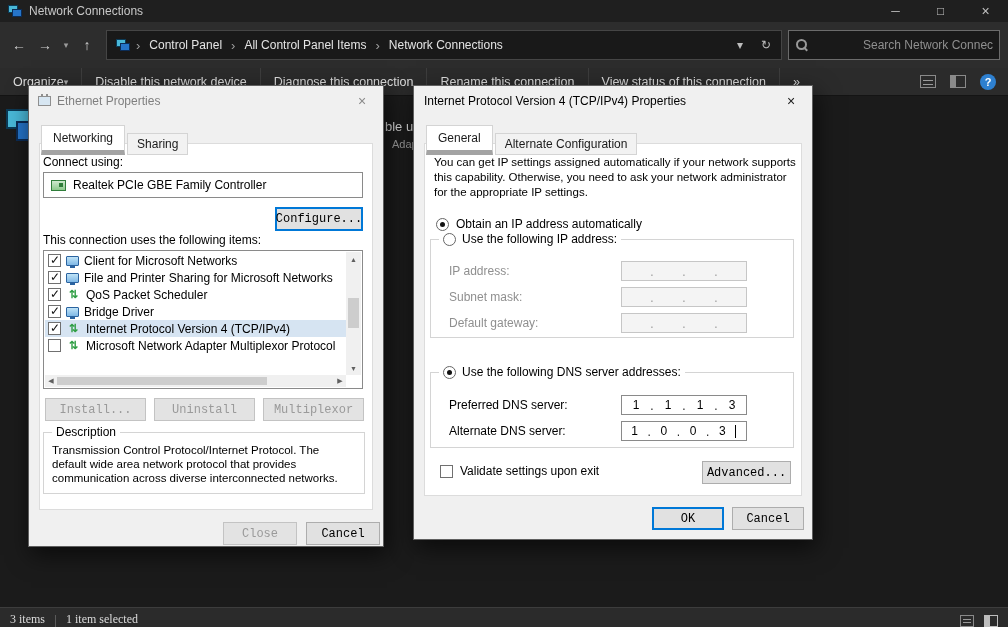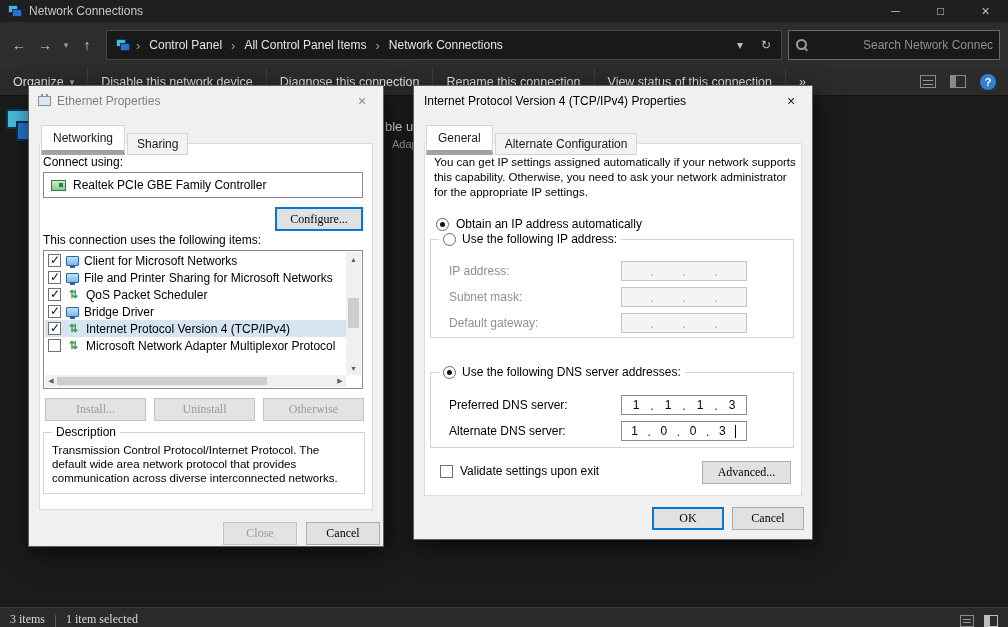--- a/index.html
+++ b/index.html
@@ -31,21 +31,21 @@
   .searchbox { width:212px; height:30px; background:#191919; border:1px solid #6b6b6b; display:flex; align-items:center; padding:0 6px; flex:0 0 auto;gap:48px; }
   .ic-search { position:relative; width:14px; height:14px; margin-right:6px; flex:0 0 auto; }
   .ic-search::before { content:""; position:absolute; top:1px; left:1px; width:7px; height:7px; border:2px solid #9a9a9a; border-radius:50%; }
   .ic-search::after { content:""; position:absolute; width:5px; height:2px; background:#9a9a9a; transform:rotate(45deg); right:1px; bottom:2px; }
   .search-input { background:transparent; border:none; outline:none; color:#bdbdbd; font-size:12px; width:100%; font-family:"Liberation Sans", sans-serif; }
   .search-input::placeholder { color:#8f8f8f; }
 
   
   .toolbar { position:absolute; top:68px; left:0; right:0; height:28px; background:#2b2b2b; border-bottom:1px solid #141414; display:flex; align-items:center; color:#dedede; font-size:12.5px; }
   .tool-cmds { display:flex; height:100%; }
-  .tool-item { padding:0 13px; height:100%; display:flex; align-items:center; gap:6px; border-right:1px solid #3d3d3d; white-space:nowrap; }
+  .tool-item { padding:0 13px; height:100%; display:flex; align-items:center; border-right:1px solid #3d3d3d; white-space:nowrap; }
   .tool-item.no-sep { border-right:none; }
   .tool-item .dd { font-size:9px; color:#b0b0b0; }
   .tool-right { margin-left:auto; display:flex; align-items:center; gap:14px; padding-right:12px; height:100%; }
   .ic-viewlist { width:16px; height:13px; border:1px solid #8a8a8a; background:repeating-linear-gradient(#9a9a9a 0 1px, transparent 1px 4px); background-clip:content-box; padding:2px; }
   .ic-viewpane { width:16px; height:13px; border:1px solid #8a8a8a; background:linear-gradient(90deg,#8a8a8a 0 5px, transparent 5px); }
   .ic-help { width:16px; height:16px; border-radius:50%; background:#2e80d0; color:#fff; font-size:11px; font-weight:bold; display:flex; align-items:center; justify-content:center; }
 
   
   .content { position:absolute; top:97px; left:0; right:0; bottom:20px; }
   .bg-frag1 { position:absolute; left:385px; top:22px; color:#d6d6d6; font-size:13px; }
@@ -69,21 +69,21 @@
   .dlg-close { margin-left:auto; width:42px; height:100%; display:flex; align-items:center; justify-content:center; font-size:14px; color:#1a1a1a; }
   .dlg-title.inactive .dlg-close { color:#8a8a8a; }
   .ic-dlgplug { width:13px; height:10px; border:1px solid #8f8f8f; background:#d7e6f2; position:relative; }
   .ic-dlgplug::after { content:""; position:absolute; left:2px; top:-3px; width:2px; height:3px; background:#8f8f8f; box-shadow:5px 0 0 #8f8f8f; }
   .tabs { position:absolute; top:38px; left:12px; display:flex; align-items:flex-end; z-index:3; }
   .tab { border:1px solid #d4d4d4; background:#f2f2f2; padding:3px 9px; margin-right:2px; position:relative; top:1px; color:#1a1a1a; }
   .tab.active { background:#fff; padding:5px 11px; border-bottom:5px solid #a3a3a3; }
   .page { position:absolute; left:10px; right:10px; background:#fff; border:1px solid #dcdcdc; z-index:1; }
 
   
-  .btn { position:absolute; background:#e1e1e1; border:1px solid #adadad; color:#000; font-size:12px; display:flex; align-items:center; justify-content:center; z-index:4; font-family:Liberation Serif, serif; }
+  .btn { position:absolute; background:#e1e1e1; border:1px solid #adadad; color:#000; font-size:12px; display:flex; align-items:center; justify-content:center; z-index:4; font-family:Liberation Mono, monospace; }
   .btn.default { border:2px solid #0078d7; }
   .btn.disabled { background:#e3e3e3; border-color:#c3c3c3; color:#9a9a9a; }
 
   
   #eth { left:28px; top:85px; width:356px; height:462px; z-index:5; }
   #eth .page { top:57px; height:367px; }
   .lbl { position:absolute; z-index:2; }
   #eth .connect-lbl { left:14px; top:69px; }
   .adapter-box { position:absolute; left:14px; top:86px; width:320px; height:26px; background:#fff; border:1px solid #8a8a8a; display:flex; align-items:center; gap:7px; padding-left:7px; z-index:2; }
   .ic-card { width:15px; height:11px; border:1px solid #2f7d3a; background:linear-gradient(#cfe9cf,#8cc98c); position:relative; flex:0 0 auto; }
@@ -286,21 +286,21 @@
       </div>
       <div class="hscroll">
         <div class="harrow left">◀</div>
         <div class="hthumb"></div>
         <div class="harrow right">▶</div>
       </div>
     </div>
 
     <div class="btn disabled b-install">Install...</div>
     <div class="btn disabled b-uninstall">Uninstall</div>
-    <div class="btn disabled b-props">Otherwise</div>
+    <div class="btn disabled b-props">Multiplexor</div>
 
     <div class="group desc-group">
       <span class="group-legend">Description</span>
       <div class="desc-text">Transmission Control Protocol/Internet Protocol. The default wide area network protocol that provides communication across diverse interconnected networks.</div>
     </div>
 
     <div class="btn disabled b-close">Close</div>
     <div class="btn b-cancel">Cancel</div>
   </div>
 

